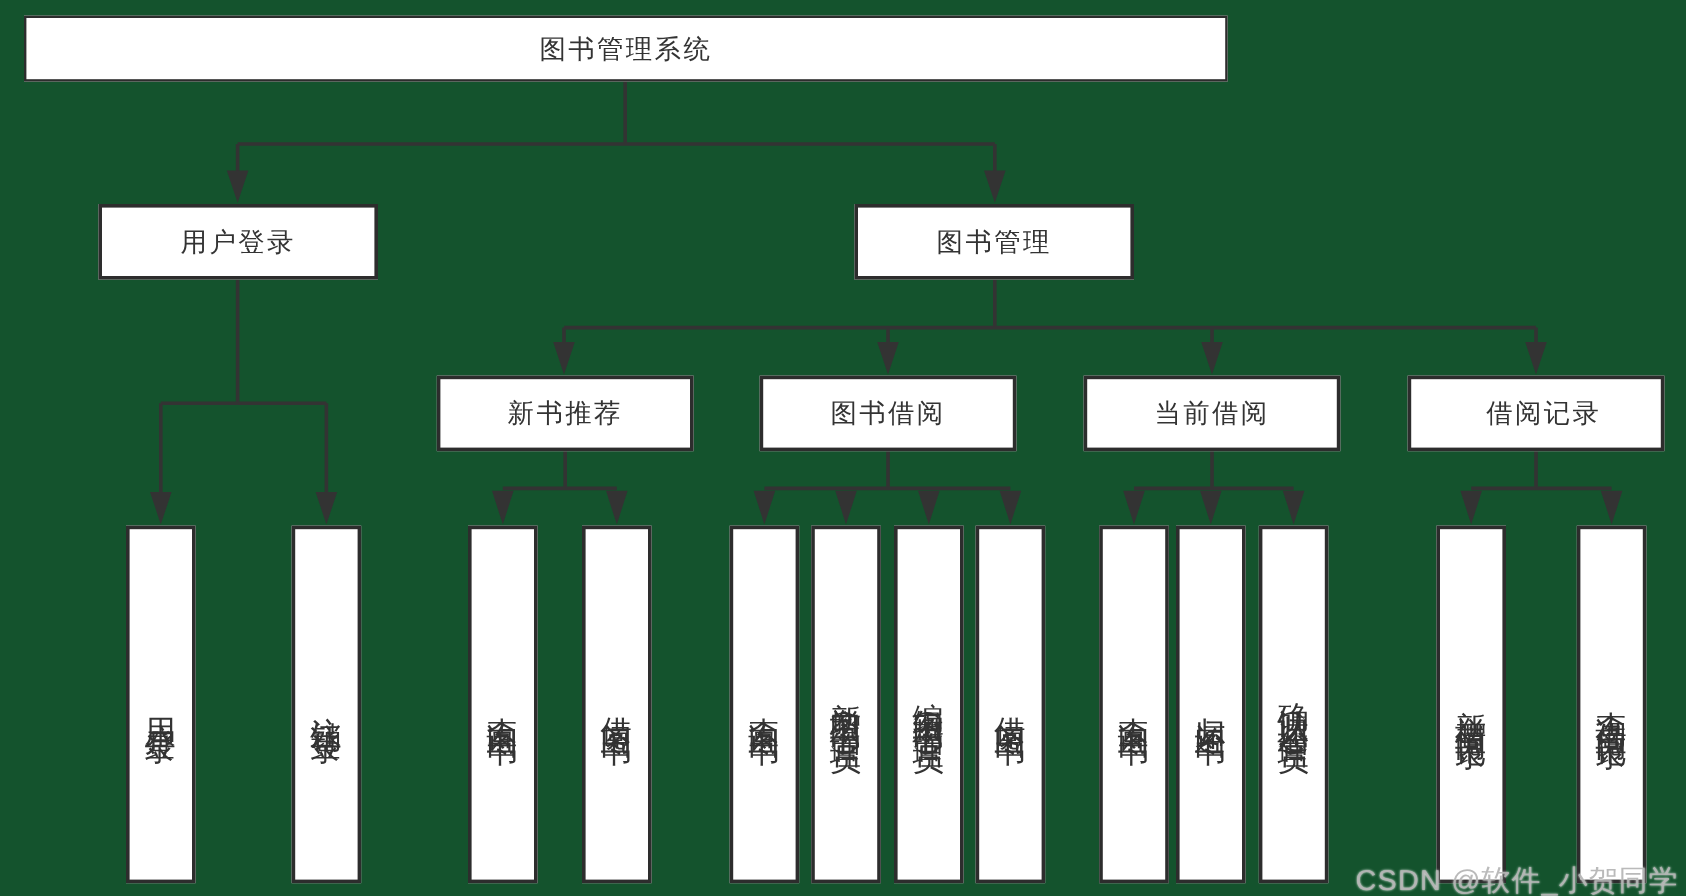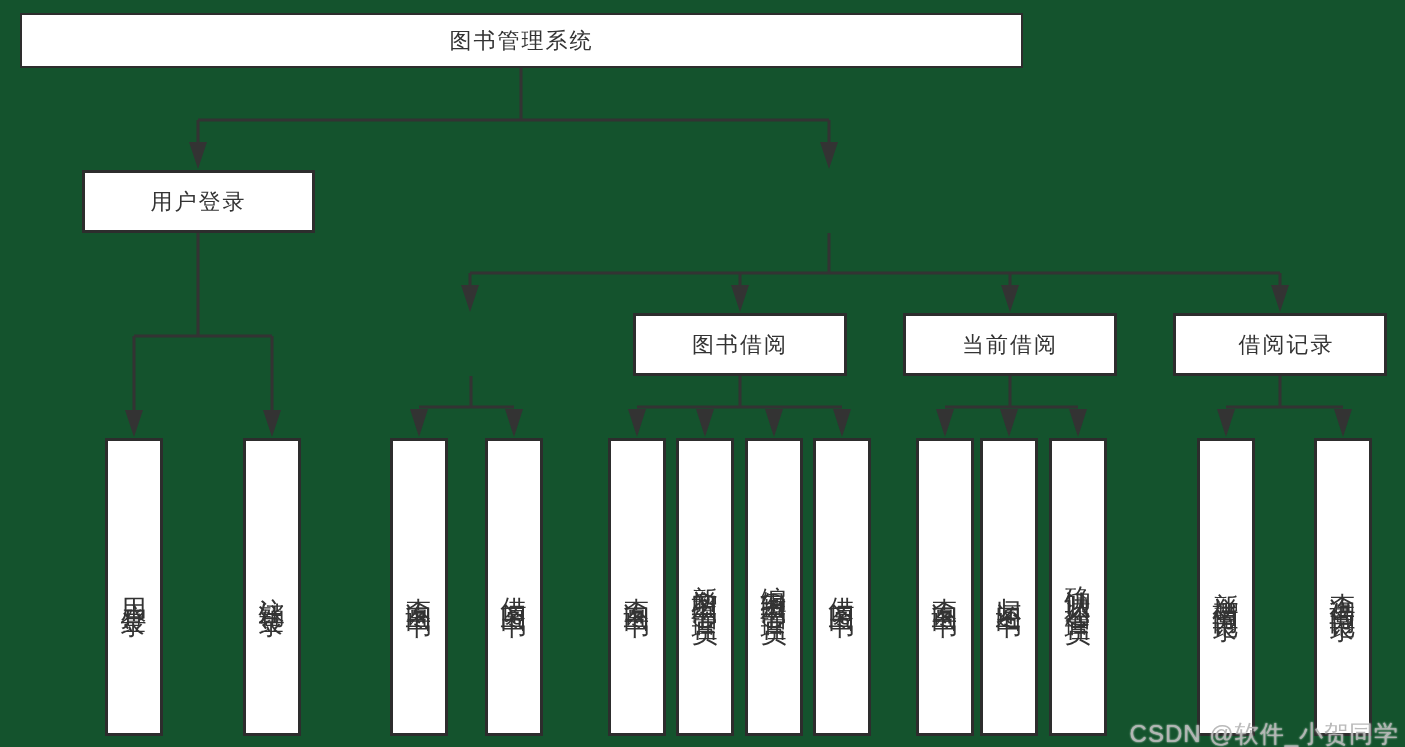--- a/index.html
+++ b/index.html
@@ -110,21 +110,27 @@
     </g>
   </svg>
 
   <div class="node hnode root-box">
     <span class="label">图书管理系统</span>
   </div>
 
   <div class="node hnode" style="left:82px; top:170px; width:233px; height:63px;">
     <span class="label">用户登录</span>
   </div>
+  <div class="node hnode" style="left:712px; top:170px; width:233px; height:63px;">
+    <span class="label">图书管理</span>
+  </div>
 
+  <div class="node hnode" style="left:364px; top:313px; width:214px; height:63px;">
+    <span class="label">新书推荐</span>
+  </div>
   <div class="node hnode" style="left:903px; top:313px; width:214px; height:63px;">
     <span class="label">当前借阅</span>
   </div>
   <div class="node hnode" style="left:633px; top:313px; width:214px; height:63px;">
     <span class="label">图书借阅</span>
   </div>
   <div class="node hnode" style="left:1173px; top:313px; width:214px; height:63px;padding-left:13px;">
     <span class="label">借阅记录</span>
   </div>
 

